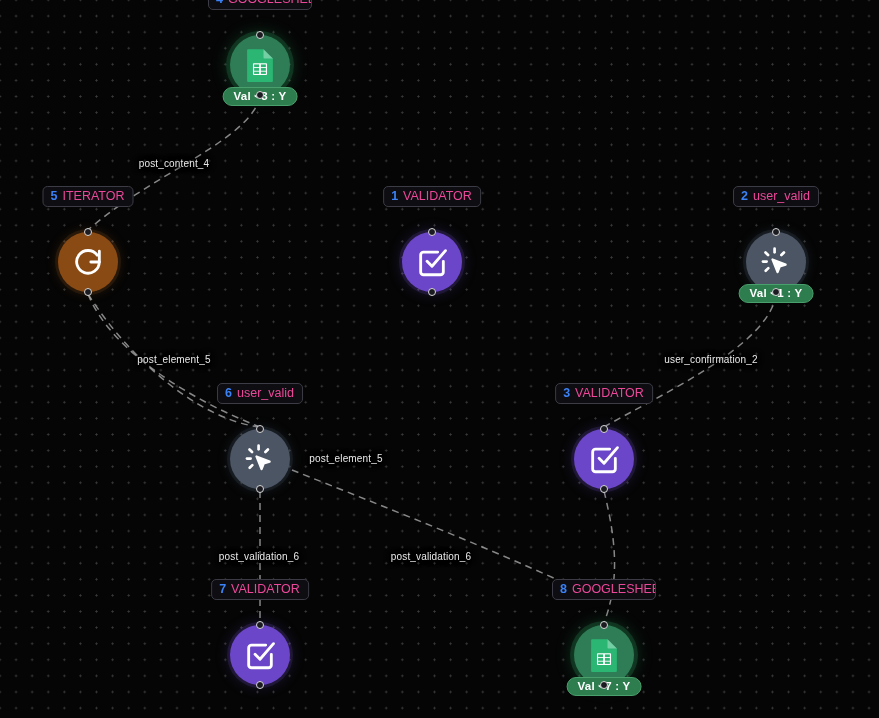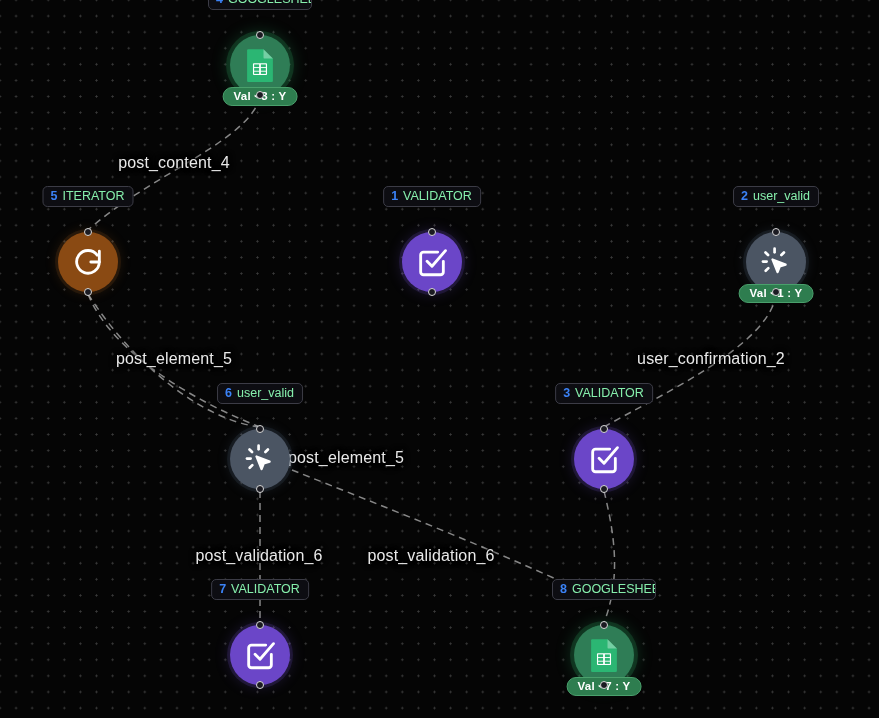--- a/index.html
+++ b/index.html
@@ -32,21 +32,21 @@
     stroke: #b8b8b8;
     stroke-width: 1.5;
     stroke-dasharray: 7 5;
     opacity: 0.72;
   }
 
   
   .edge-label {
     position: absolute;
     color: #e9e9e9;
-    font-size: 16px;
+    font-size: 10px;
     letter-spacing: 0.15px;
     white-space: nowrap;
     transform: translate(-50%, -50%);
     text-shadow: 0 0 4px #000, 0 0 7px #000, 0 0 2px #000;
     z-index: 6;
   }
 
   
   .node {
     position: absolute;
@@ -77,21 +77,21 @@
     z-index: 14;
     display: flex;
     gap: 5px;
     align-items: baseline;
   }
   .node-title .idx {
     color: #3b82f6;
     font-weight: bold;
   }
   .node-title .ttl {
-    color: #86efac;
+    color: #ec4899;
   }
   .circle {
     width: 60px; height: 60px;
     border-radius: 50%;
     display: flex;
     align-items: center;
     justify-content: center;
     position: relative;
     z-index: 11;
   }

